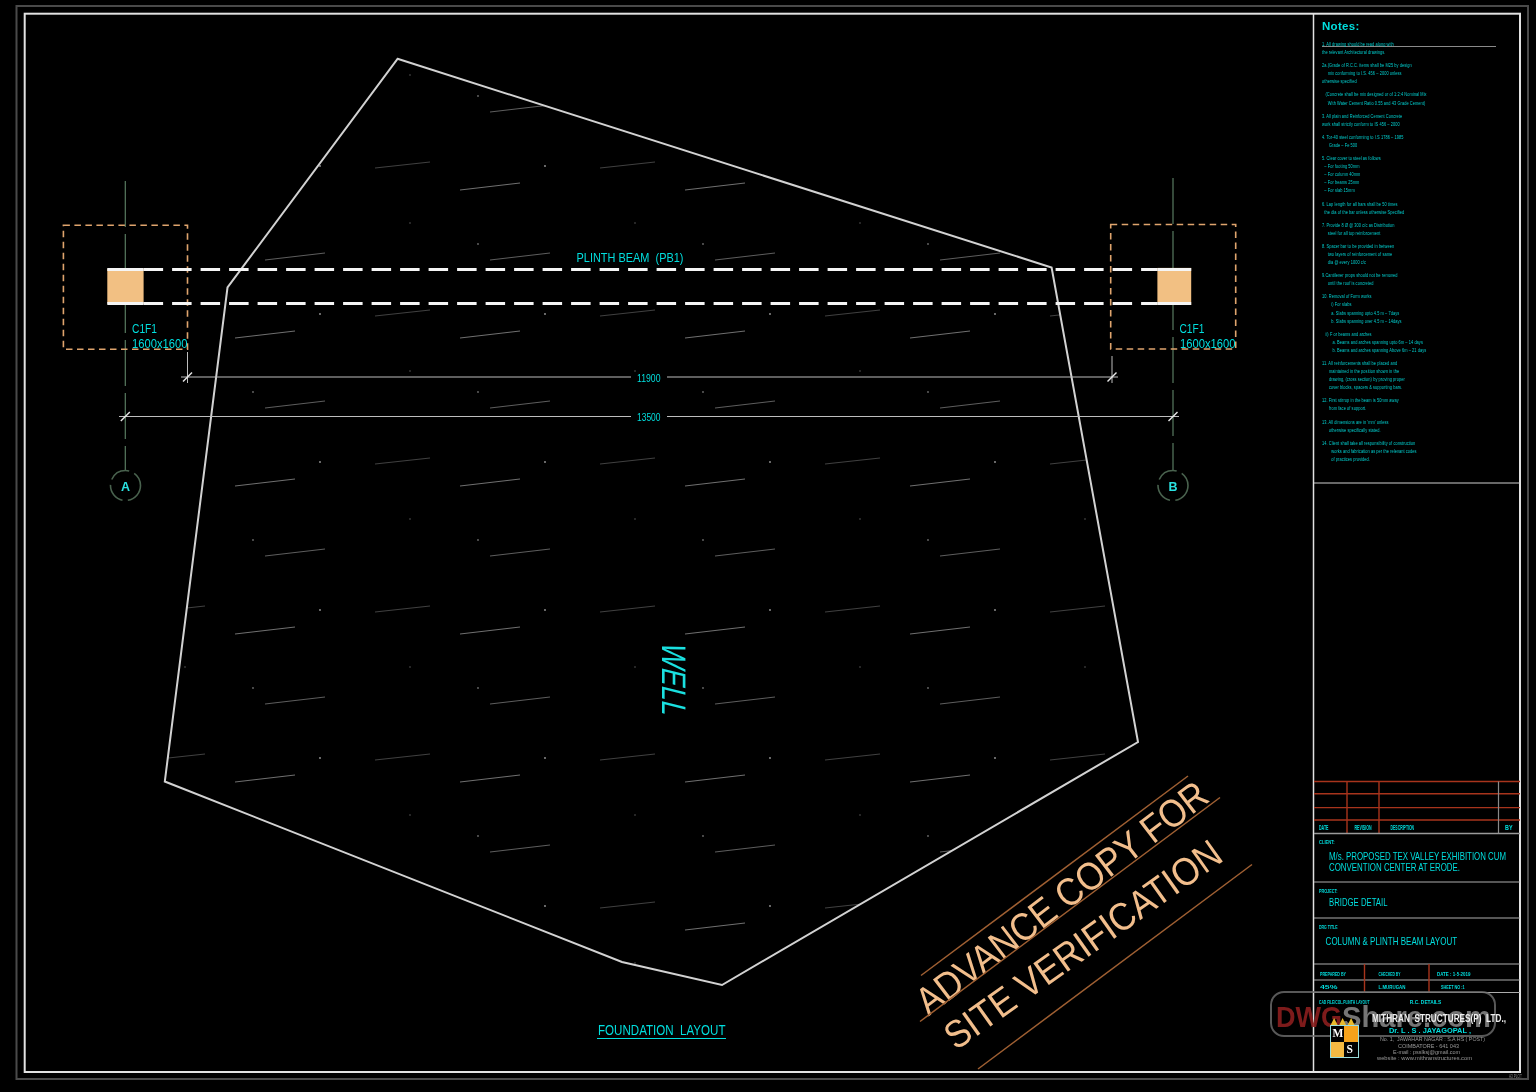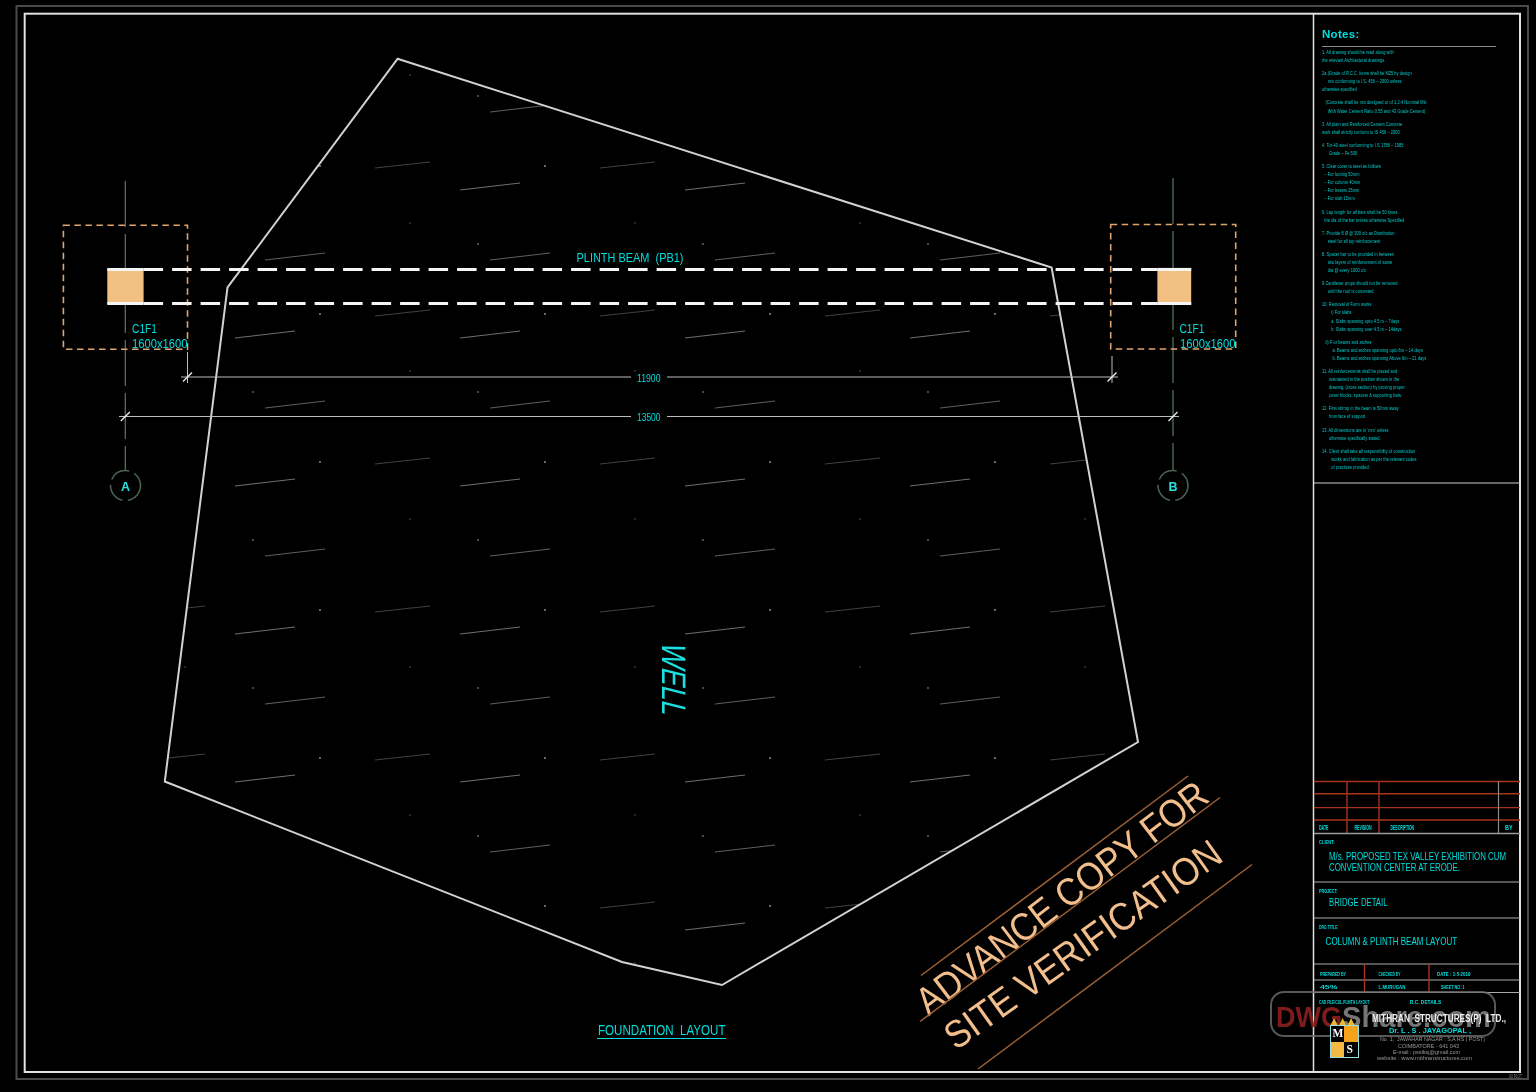--- a/index.html
+++ b/index.html
@@ -127,21 +127,21 @@
     <line x1="1314" y1="980" x2="1520" y2="980"></line>
     <line x1="1314" y1="992.5" x2="1520" y2="992.5"></line>
   </g>
 
   <g stroke="#a8341c" stroke-width="1.4">
     <line x1="1364.5" y1="964" x2="1364.5" y2="992.5"></line>
     <line x1="1429" y1="964" x2="1429" y2="992.5"></line>
   </g>
 </svg>
 
-<div class="abs cy" style="left:1322px;top:28px;width:190px;">
+<div class="abs cy" style="left:1322px;top:20px;width:190px;">
 
   <div style="font-size:11.5px;font-weight:bold;letter-spacing:0.3px;">Notes:</div>
   <div style="height:8px"></div>
   <div id="notes" style="font-size:5.6px;line-height:8.1px;color:#00d2d2;letter-spacing:0.1px;transform:scaleX(0.70);transform-origin:left top;width:290px;">
     <div style="margin-bottom:5px">1. All drawing should  be  read  along  with<br>the relevant Architectural drawings.</div>
     <div style="margin-bottom:5px">2a.(Grade  of  R.C.C.  items  shall  be M25  by  design<br>&nbsp;&nbsp;&nbsp;&nbsp;&nbsp;mix conforming  to  I.S. 456 – 2000 unless<br>otherwise specified</div>
     <div style="margin-bottom:5px">&nbsp;&nbsp;&nbsp;(Concrete  shall be mix  designed or of  1:2:4 Nominal Mix<br>&nbsp;&nbsp;&nbsp;&nbsp;&nbsp;With Water Cement Ratio 0.55  and  43 Grade Cement)</div>
     <div style="margin-bottom:5px">3. All plain and  Reinforced Cement Concrete<br>work shall strictly conform  to  IS  456 – 2000</div>
     <div style="margin-bottom:5px">4.  Tor-40  steel conforming  to I.S  1786 – 1985<br>&nbsp;&nbsp;&nbsp;&nbsp;&nbsp;&nbsp;Grade –  Fe 500</div>
     <div style="margin-bottom:5px">5.  Clear cover to  steel as follows<br>&nbsp;&nbsp;– For  footing  50mm<br>&nbsp;&nbsp;– For column   40mm<br>&nbsp;&nbsp;– For beams 25mm<br>&nbsp;&nbsp;– For slab 15mm</div>

